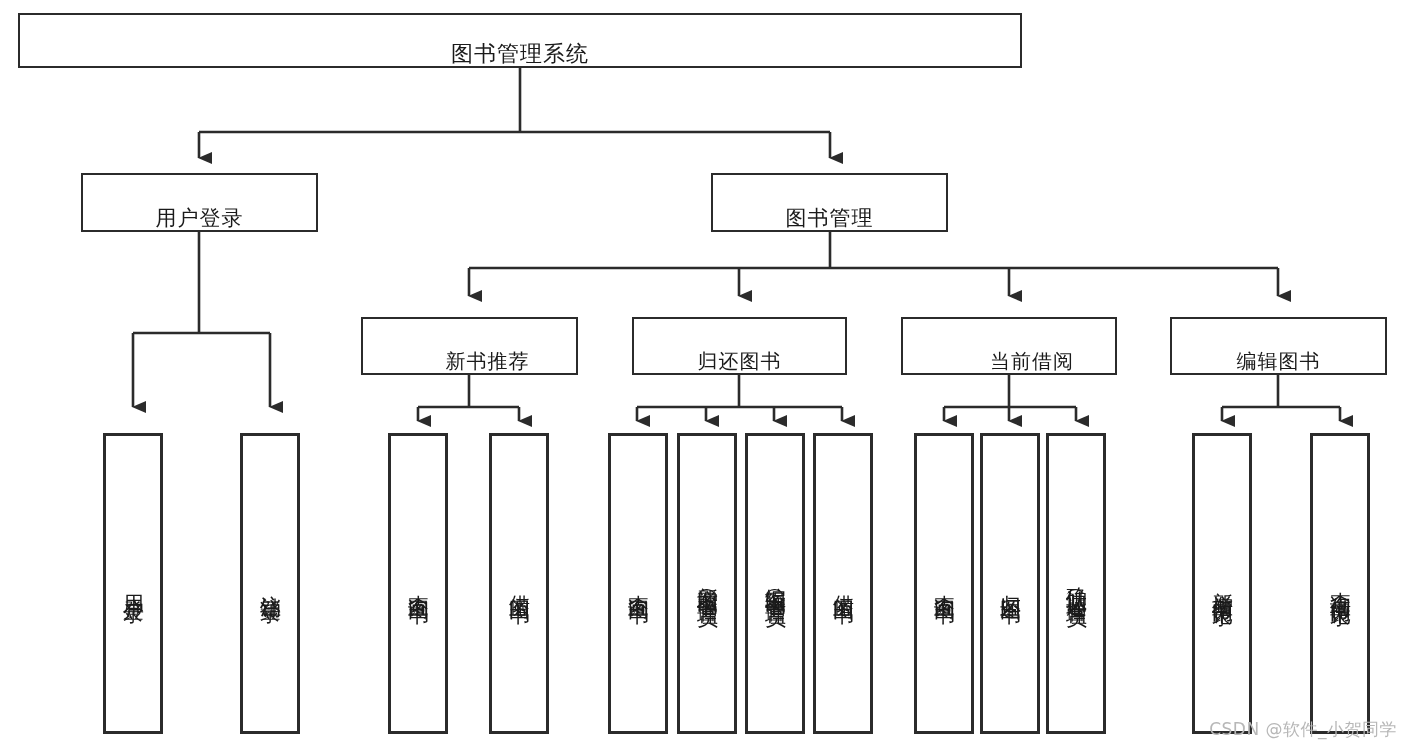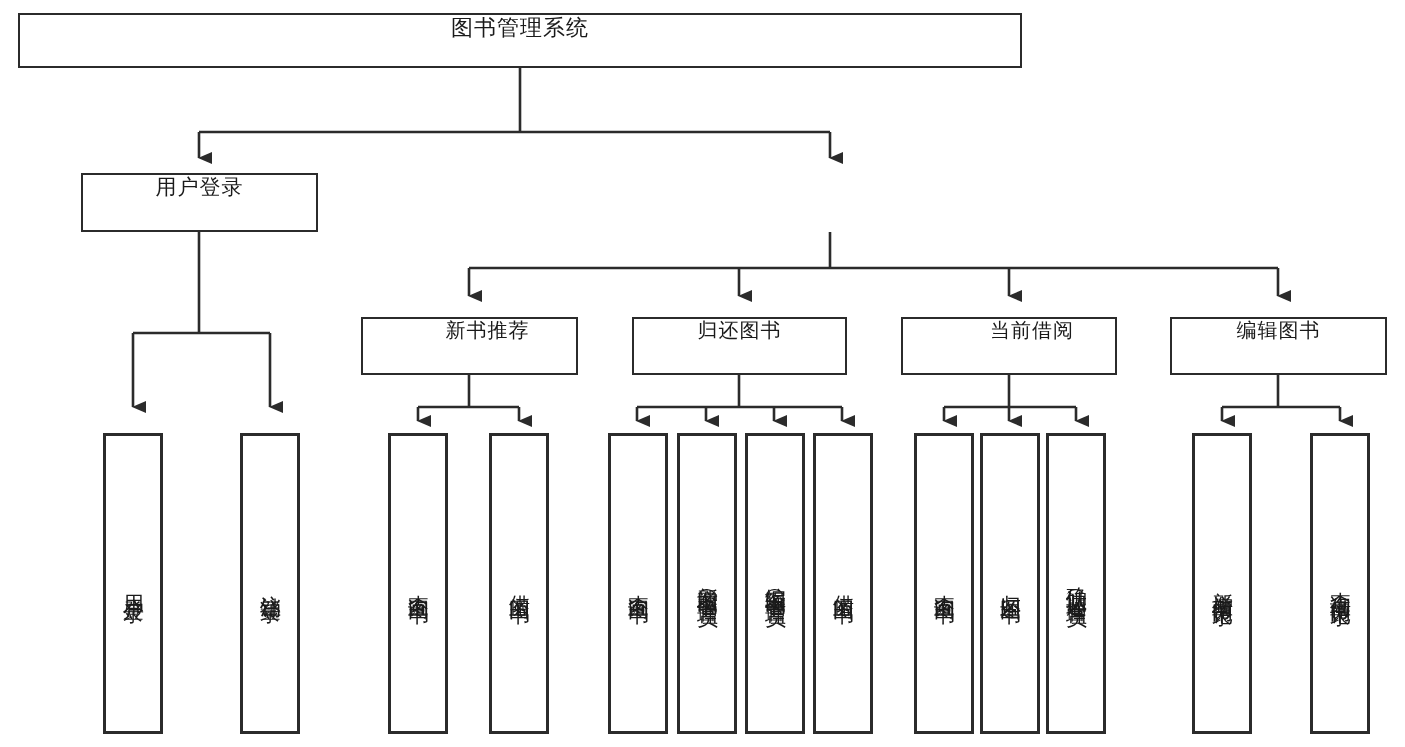--- a/index.html
+++ b/index.html
@@ -22,21 +22,21 @@
     width:1405px;
     height:747px;
   }
   
   .node{
     position:absolute;
     box-sizing:border-box;
     background:#ffffff;
     border:2.5px solid #2b2b2b;
     display:flex;
-    align-items:flex-start;
+    align-items:flex-end;
     justify-content:center;
     z-index:2;
   }
   .node .label{
     font-size:21px;
     line-height:1.15;
     letter-spacing:1px;
     color:#1a1a1a;
     white-space:nowrap;
     text-align:center;
@@ -131,20 +131,23 @@
   </svg>
 
   <div class="node root" style="left:18px; top:13px; width:1004px; height:55px;">
     <span class="label">图书管理系统</span>
   </div>
 
   <div class="node lvl2" style="left:81px; top:173px; width:237px; height:59px;">
     <span class="label">用户登录</span>
   </div>
 
+  <div class="node lvl2" style="left:711px; top:173px; width:237px; height:59px;">
+    <span class="label">图书管理</span>
+  </div>
 
   <div class="node lvl3" style="left:361px; top:317px; width:217px; height:58px;padding-left:36px;">
     <span class="label">新书推荐</span>
   </div>
 
   <div class="node lvl3" style="left:632px; top:317px; width:215px; height:58px;">
     <span class="label">归还图书</span>
   </div>
 
   <div class="node lvl3" style="left:901px; top:317px; width:216px; height:58px;padding-left:46px;">
@@ -200,14 +203,15 @@
   </div>
 
   <div class="node leaf" style="left:1192px; top:433px; width:60px; height:301px;">
     <span class="label">新增借阅记录</span>
   </div>
 
   <div class="node leaf" style="left:1310px; top:433px; width:60px; height:301px;">
     <span class="label">查询借阅记录</span>
   </div>
 
+  <div id="watermark">CSDN @软件_小贺同学</div>
 
 </div>
 
 </body></html>

